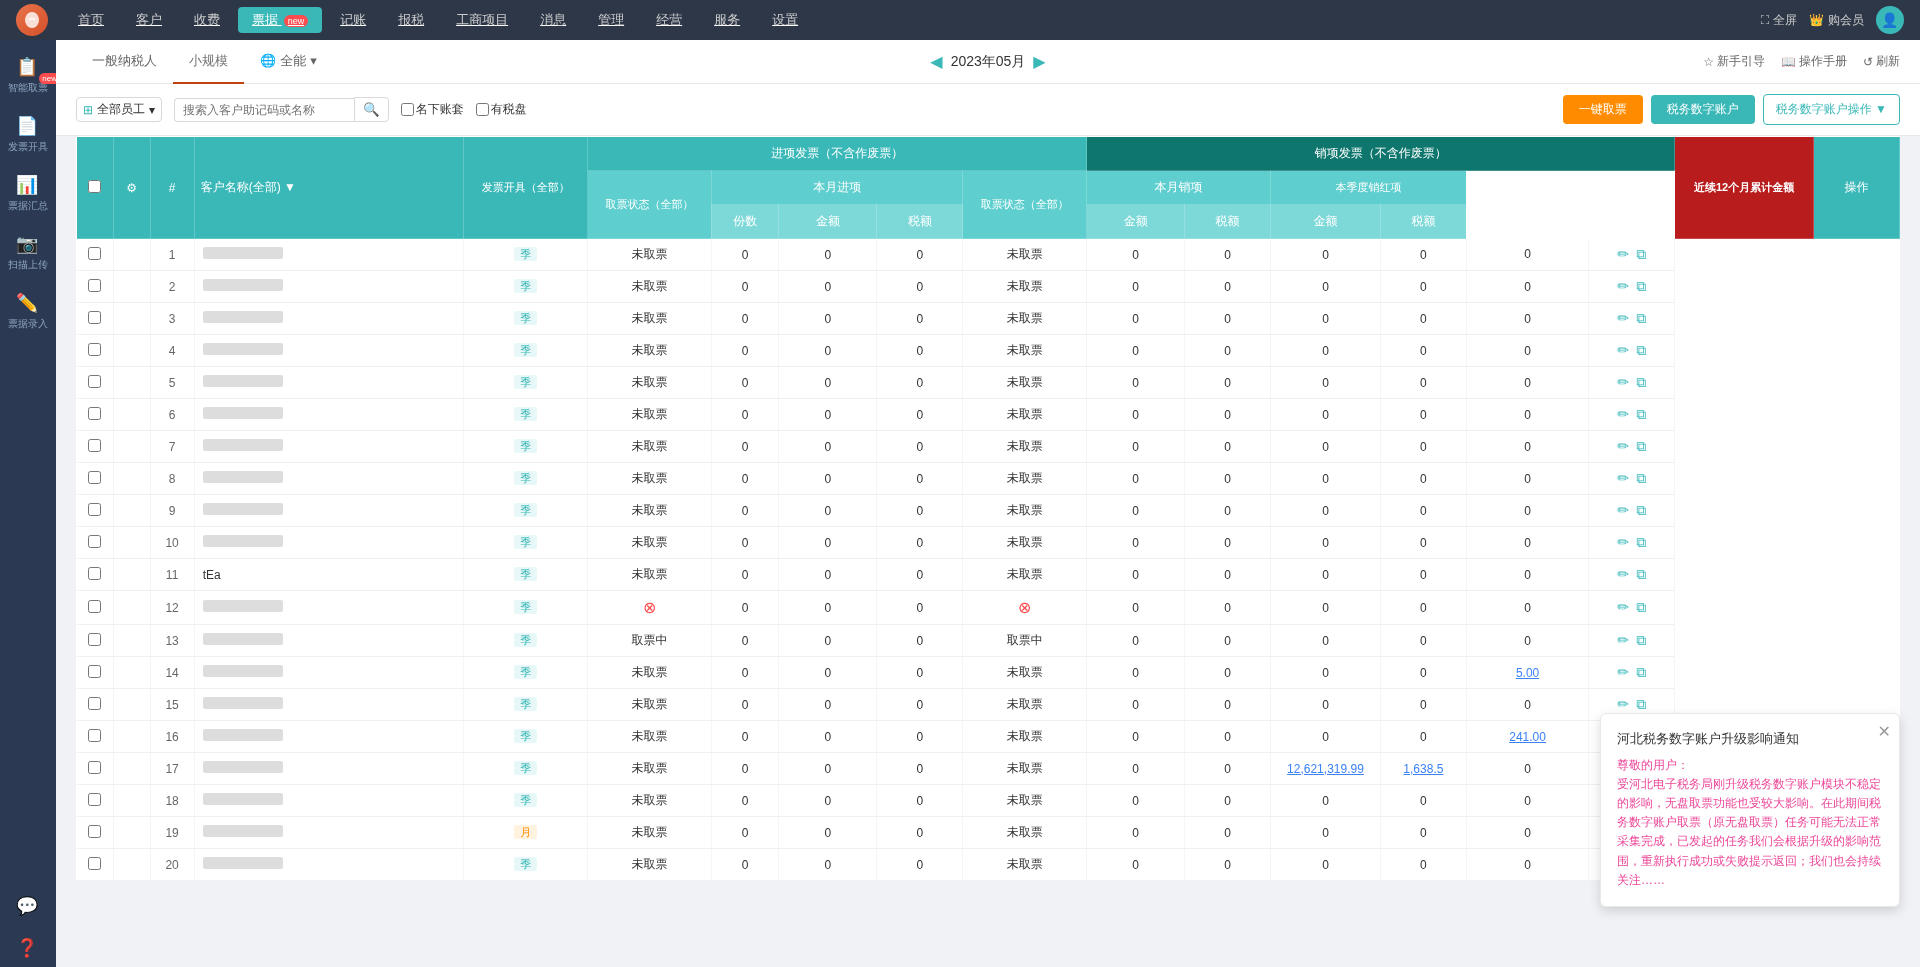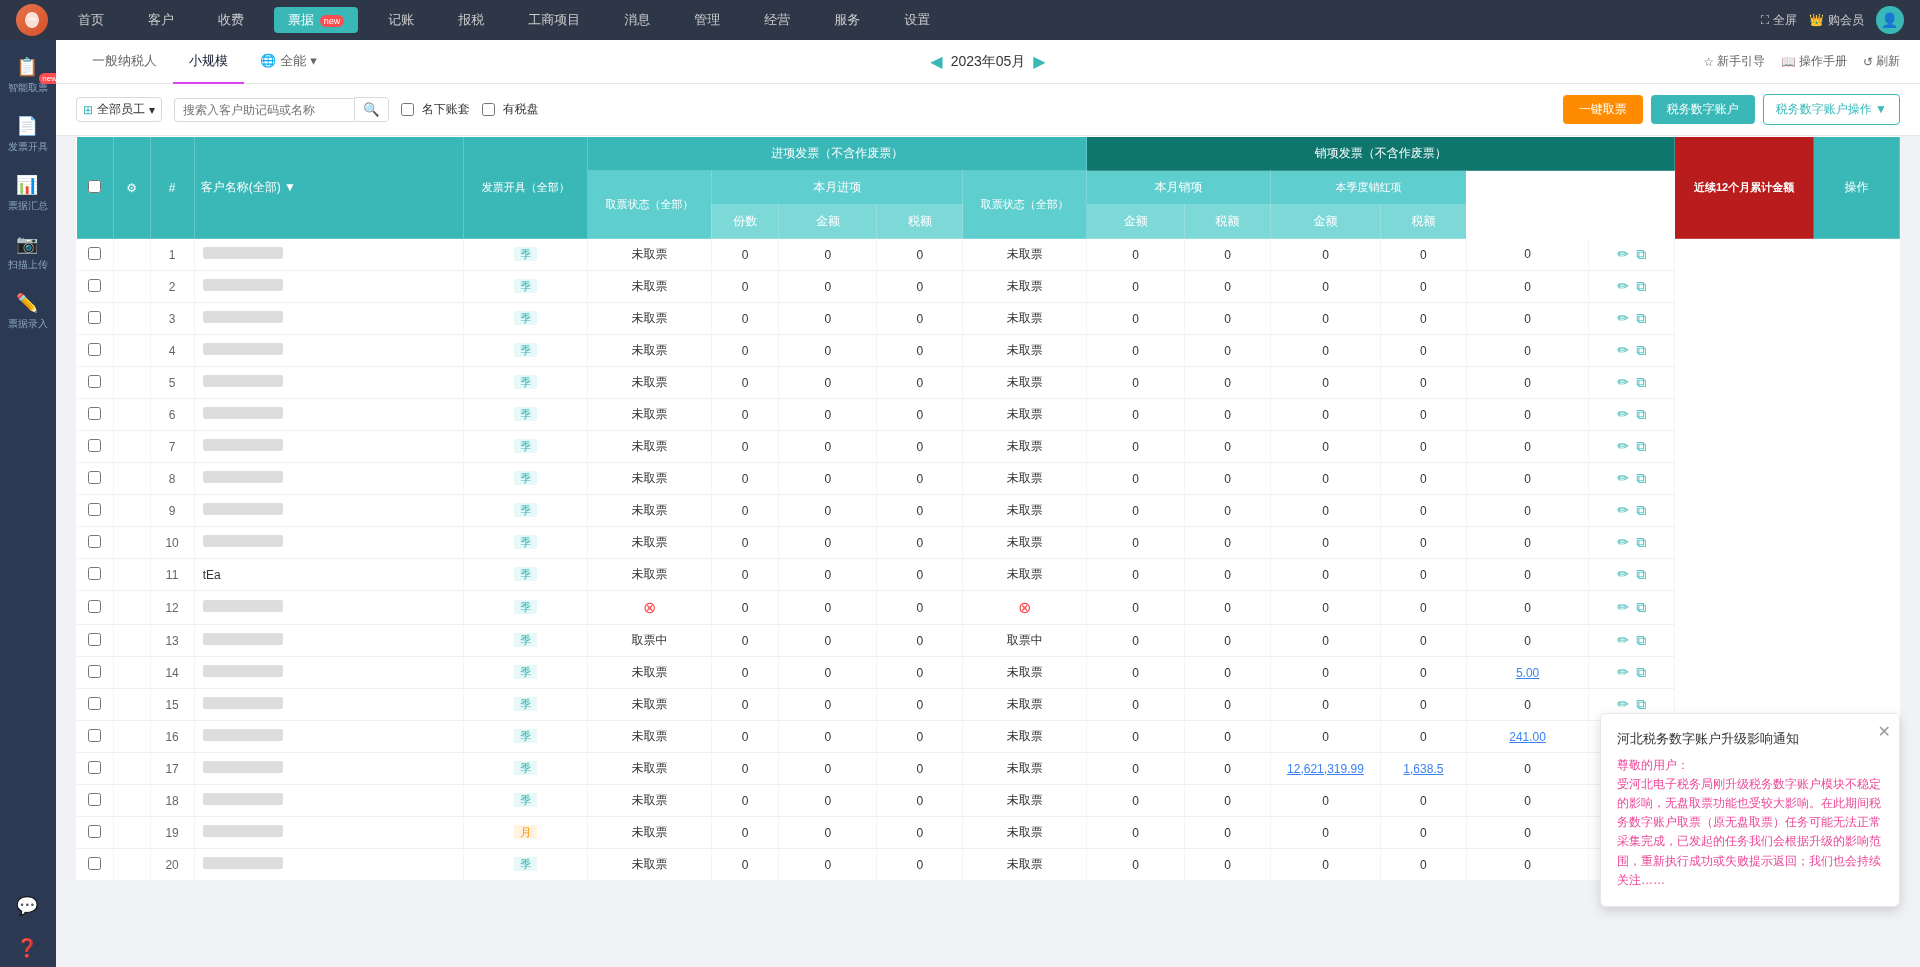--- a/index.html
+++ b/index.html
@@ -1,21 +1,21 @@
 <!DOCTYPE html>
 <html><head>
   <meta charset="utf-8">
   <style>
     * { box-sizing: border-box; margin: 0; padding: 0; }
     body { font-family: 'Microsoft YaHei', Arial, sans-serif; font-size: 12px; background: #f5f5f5; color: #333; overflow: hidden; width: 1920px; height: 967px; }
     
     
     .top-nav { background: #2d3748; height: 40px; display: flex; align-items: center; padding: 0 16px; color: #fff; }
     .nav-logo { width: 32px; height: 32px; background: linear-gradient(135deg, #e8734a, #d4502a); border-radius: 50%; display: flex; align-items: center; justify-content: center; margin-right: 16px; font-size: 14px; font-weight: bold; color: white; }
-    .nav-items { display: flex; align-items: center; flex: 1; gap: 16px; }
+    .nav-items { display: flex; align-items: center; flex: 1; gap: 4px; text-decoration: underline; }
     .nav-item { padding: 4px 14px; color: #ccc; cursor: pointer; font-size: 13px; white-space: nowrap; }
     .nav-item.active { background: #3ab8b8; color: #fff; border-radius: 4px; }
     .nav-badge { background: #ff4d4f; color: white; font-size: 9px; padding: 1px 4px; border-radius: 8px; margin-left: 2px; }
     .nav-right { display: flex; align-items: center; gap: 12px; font-size: 12px; color: #ccc; }
     .nav-right-btn { display: flex; align-items: center; gap: 4px; cursor: pointer; }
     .user-avatar { width: 28px; height: 28px; background: #3ab8b8; border-radius: 50%; display: flex; align-items: center; justify-content: center; color: white; font-size: 14px; }
 
     
     .layout { display: flex; height: calc(967px - 40px); }
     .sidebar { width: 56px; background: #2b3a52; display: flex; flex-direction: column; align-items: center; padding-top: 8px; gap: 4px; flex-shrink: 0; }
@@ -23,21 +23,21 @@
     .sidebar-icon { font-size: 18px; }
     .sidebar-new-badge { background: #ff4d4f; color: white; font-size: 8px; padding: 1px 3px; border-radius: 6px; }
 
     
     .main { flex: 1; display: flex; flex-direction: column; background: #f0f2f5; overflow: hidden; }
 
     
     .sub-nav { background: #fff; padding: 0 20px; display: flex; align-items: center; border-bottom: 1px solid #e8e8e8; height: 44px; }
     .sub-nav-tabs { display: flex; gap: 0; }
     .sub-tab { padding: 12px 16px; cursor: pointer; font-size: 13px; color: #666; border-bottom: 2px solid transparent; white-space: nowrap; }
-    .sub-tab.active { color: #0f172a; border-bottom: 2px solid #d946ef; font-weight: 500; font-family: Liberation Serif, serif; }
+    .sub-tab.active { color: #737373; border-bottom: 2px solid #c2410c; font-weight: 500; font-family: Liberation Serif, serif; }
     .sub-nav-right { margin-left: auto; display: flex; align-items: center; gap: 16px; font-size: 12px; color: #666; }
     .sub-nav-right .link { cursor: pointer; display: flex; align-items: center; gap: 3px; }
 
     
     .month-nav { display: flex; align-items: center; gap: 8px; position: absolute; left: 50%; transform: translateX(-50%); }
     .month-nav-btn { cursor: pointer; color: #3ab8b8; font-size: 16px; }
     .month-text { font-size: 14px; font-weight: 500; }
 
     
     .toolbar { background: #fff; padding: 10px 20px; display: flex; align-items: center; gap: 12px; border-bottom: 1px solid #e8e8e8; position: relative; }
@@ -69,21 +69,21 @@
     
     .status-bar { background: #fff; padding: 6px 20px; border-top: 1px solid #e8e8e8; display: flex; align-items: center; justify-content: space-between; font-size: 12px; color: #666; }
     .status-link { color: #ff8c00; cursor: pointer; }
 
     .search-wrapper { display: flex; align-items: center; }
     .search-input { border: 1px solid #d9d9d9; border-right: none; border-radius: 4px 0 0 4px; padding: 4px 8px; font-size: 12px; width: 180px; outline: none; }
     .search-btn { border: 1px solid #d9d9d9; background: #fff; border-radius: 0 4px 4px 0; padding: 4px 8px; cursor: pointer; color: #666; }
 
     .select-wrapper { display: flex; align-items: center; border: 1px solid #d9d9d9; border-radius: 4px; padding: 3px 6px; cursor: pointer; background: #fff; gap: 4px; font-size: 12px; white-space: nowrap; }
     
-    .cb-label { display: flex; align-items: center; gap: 8px; cursor: pointer; font-size: 12px; }
+    .cb-label { display: flex; align-items: center; gap: 2px; cursor: pointer; font-size: 12px; }
     
     
     .col-check { width: 30px; }
     .col-setting { width: 30px; }
     .col-num { width: 36px; }
     .col-name { width: 220px; text-align: left !important; }
     .col-tax-period { width: 70px; }
     .col-status { width: 70px; }
     .col-count { width: 55px; }
     .col-amount { width: 80px; }

